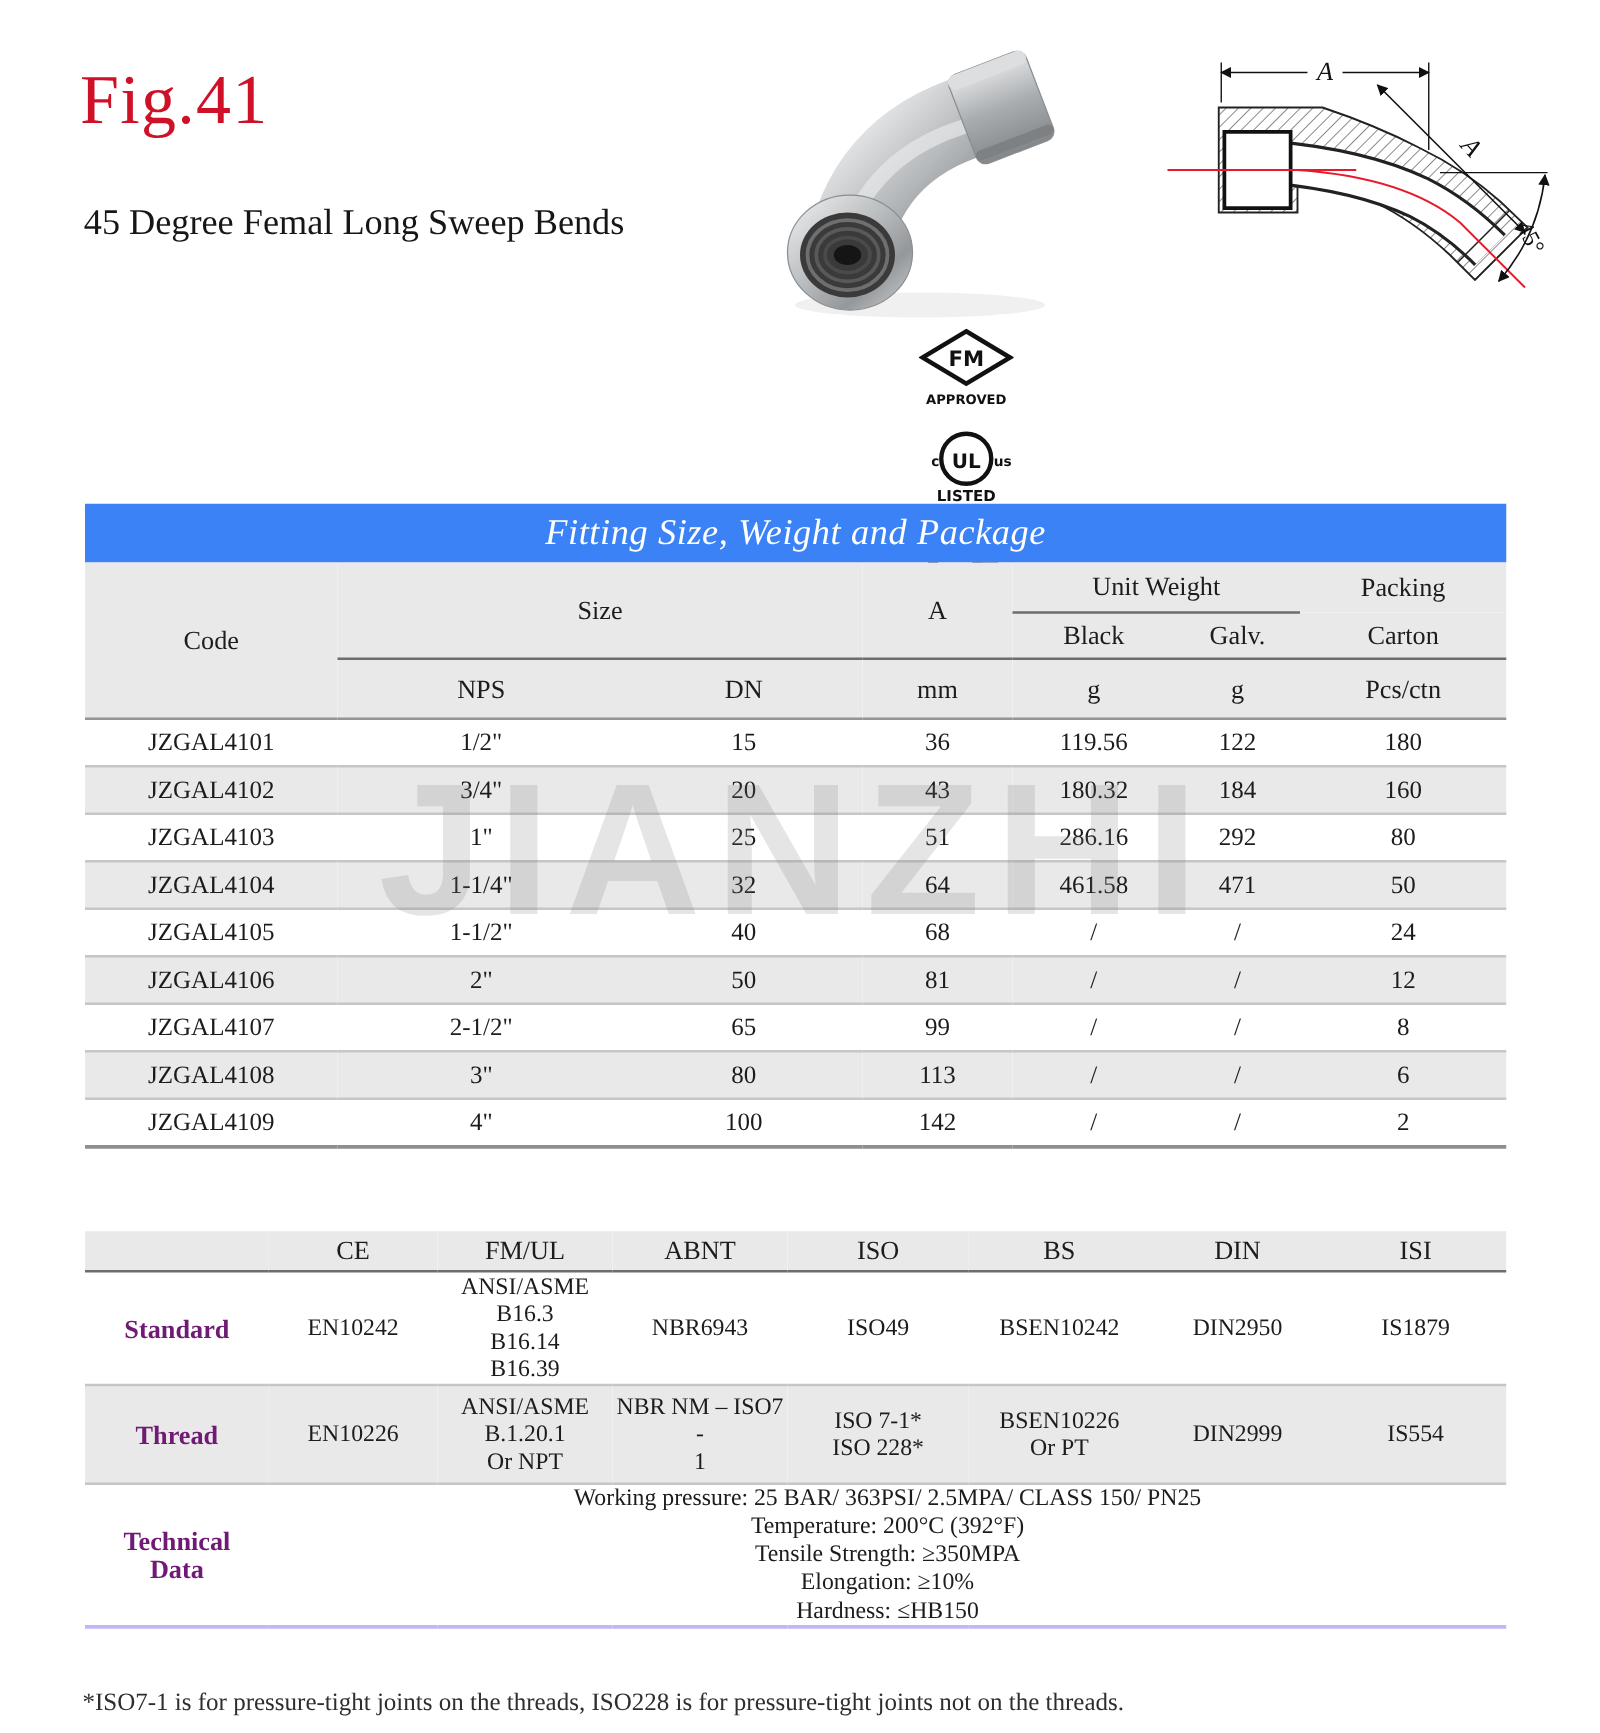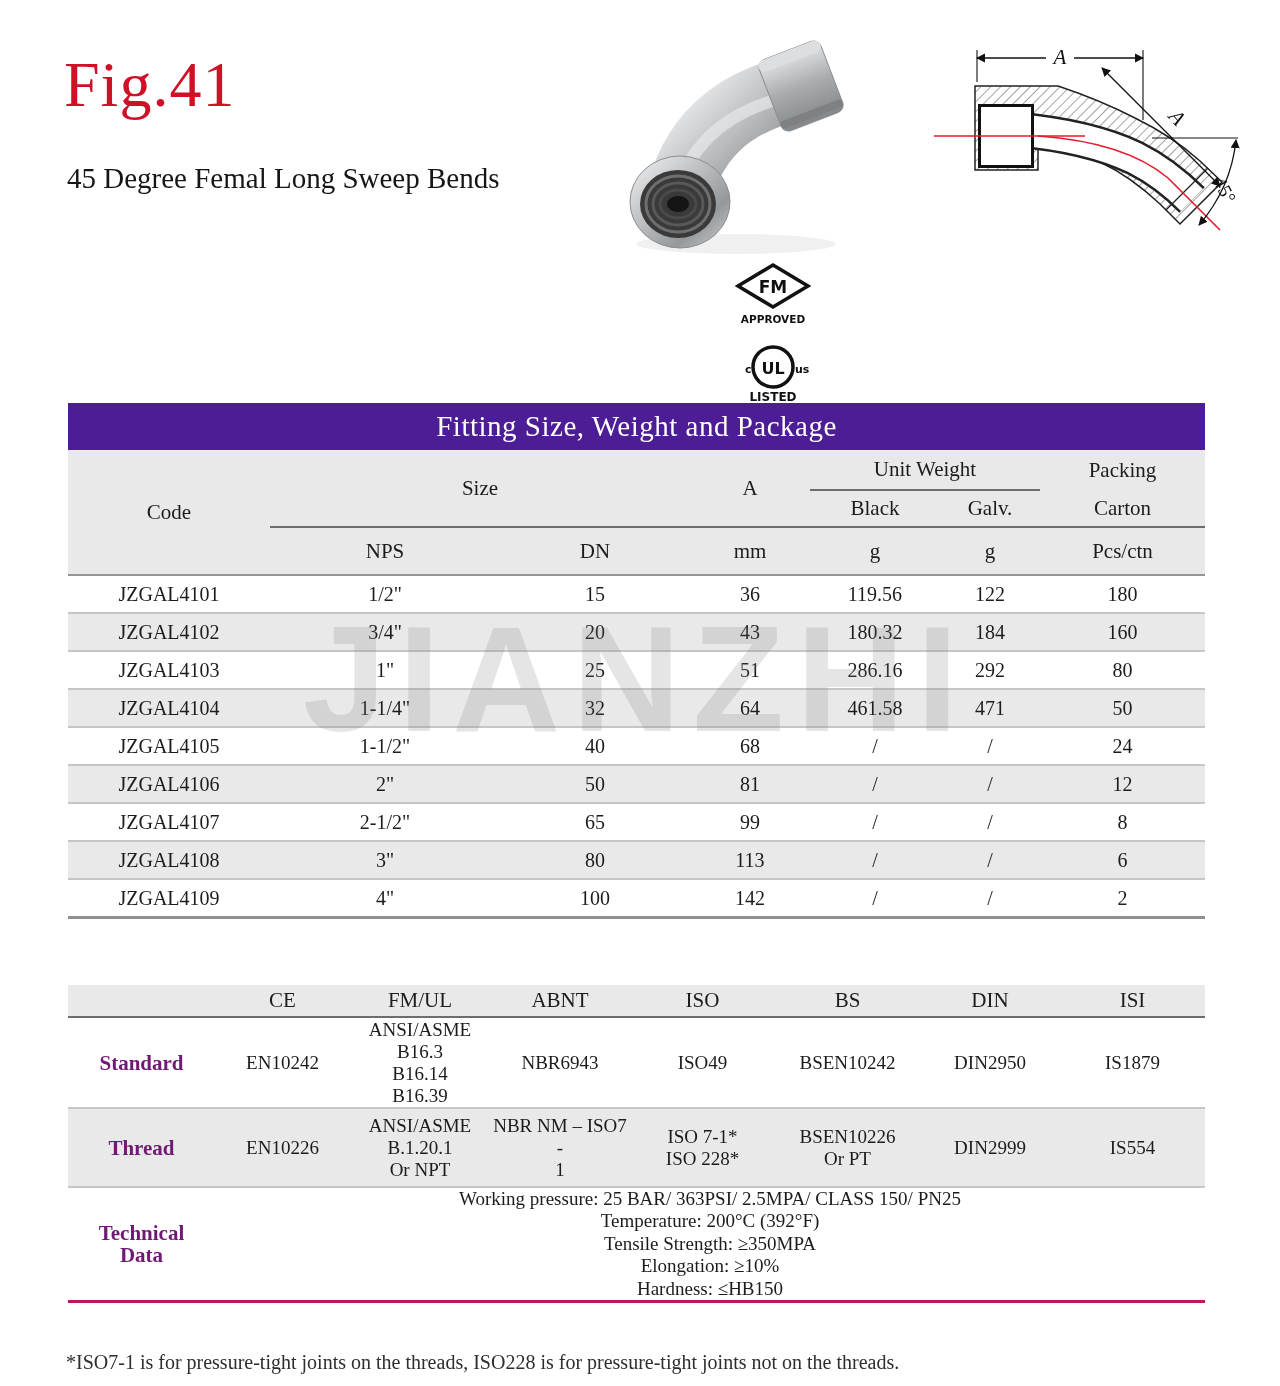--- a/index.html
+++ b/index.html
@@ -1,32 +1,32 @@
 <!DOCTYPE html>
 <html><head>
 <meta charset="utf-8">
 <style>
   html,body{margin:0;padding:0;}
   body{
     width:1280px;height:1386px;position:relative;background:#ffffff;
     font-family:"Liberation Serif","DejaVu Serif",serif;color:#1c1c1c;
     overflow:hidden;
   }
-  .fig-label{position:absolute;left:64px;top:48px;font-size:64px;color:#cf1127;letter-spacing:1px;}
+  .fig-label{position:absolute;left:64px;top:48px;font-size:56px;color:#cf1127;letter-spacing:1px;}
   .sub-title{position:absolute;left:67px;top:162px;font-size:29px;color:#161616;}
   #photo{position:absolute;left:616px;top:16px;}
   #draw{position:absolute;left:920px;top:28px;}
   #logos{position:absolute;left:735px;top:262px;display:flex;align-items:center;gap:14px;flex-direction:column;}
   #logos svg{display:block;}
   .logo-txt{font-family:"DejaVu Sans","Liberation Sans",sans-serif;font-weight:bold;fill:#111;}
 
   .tblock{position:absolute;left:68px;width:1137px;}
   #t1{top:403px;}
   #t2{top:985px;}
-  .bar{height:47px;background:#4c1d95;color:#fff;font-size:29px;text-align:center;line-height:47px;letter-spacing:0.5px;}
+  .bar{height:47px;background:#3b82f6;color:#fff;font-size:29px;text-align:center;line-height:47px;letter-spacing:0.5px;font-style:italic;}
   table{width:100%;border-collapse:collapse;table-layout:fixed;}
   th,td{text-align:center;vertical-align:middle;font-weight:normal;padding:0;}
 
   #t1 thead th{background:#e9e9e9;font-size:21px;}
   #t1 tr.h1{height:40px;}
   #t1 tr.h2{height:37px;}
   #t1 tr.h3{height:48px;}
   #t1 .bb{border-bottom:2px solid #6d6d6d;}
   #t1 .bt{border-top:2px solid #6d6d6d;}
   #t1 tbody td{height:36px;font-size:20px;border-top:2px solid #c6c6c6;background:#fff;}
@@ -39,21 +39,21 @@
     font-family:"Liberation Sans","DejaVu Sans",sans-serif;font-size:150px;font-weight:bold;
     letter-spacing:12px;color:rgba(125,125,125,0.20);pointer-events:none;white-space:nowrap;z-index:5;
   }
 
   #t2 .cols th{background:#e9e9e9;height:31px;font-size:21px;border-bottom:2px solid #6d6d6d;}
   #t2 td{font-size:19px;line-height:22px;}
   #t2 .rowlabel{font-size:21px;font-weight:bold;color:#701a75;}
   .pre{white-space:pre-line;}
   #t2 .r-standard td{height:89px;background:#fff;border-bottom:2px solid #c6c6c6;}
   #t2 .r-thread td{height:77px;background:#e9e9e9;border-bottom:2px solid #c6c6c6;}
-  #t2 .r-tech td{height:112px;background:#fff;border-bottom:3px solid #be185d;}
+  #t2 .r-tech td{height:112px;background:#fff;border-bottom:3px solid #c4b5fd;}
   #t2 .tech-line{font-size:19px;line-height:22.4px;color:#1c1c1c;}
 
   .footnote{position:absolute;left:66px;top:1351px;font-size:20px;color:#2e2e2e;}
 </style>
 </head>
 <body>
 
 <div class="fig-label">Fig.41</div>
 <div class="sub-title">45 Degree Femal Long Sweep Bends</div>
 

